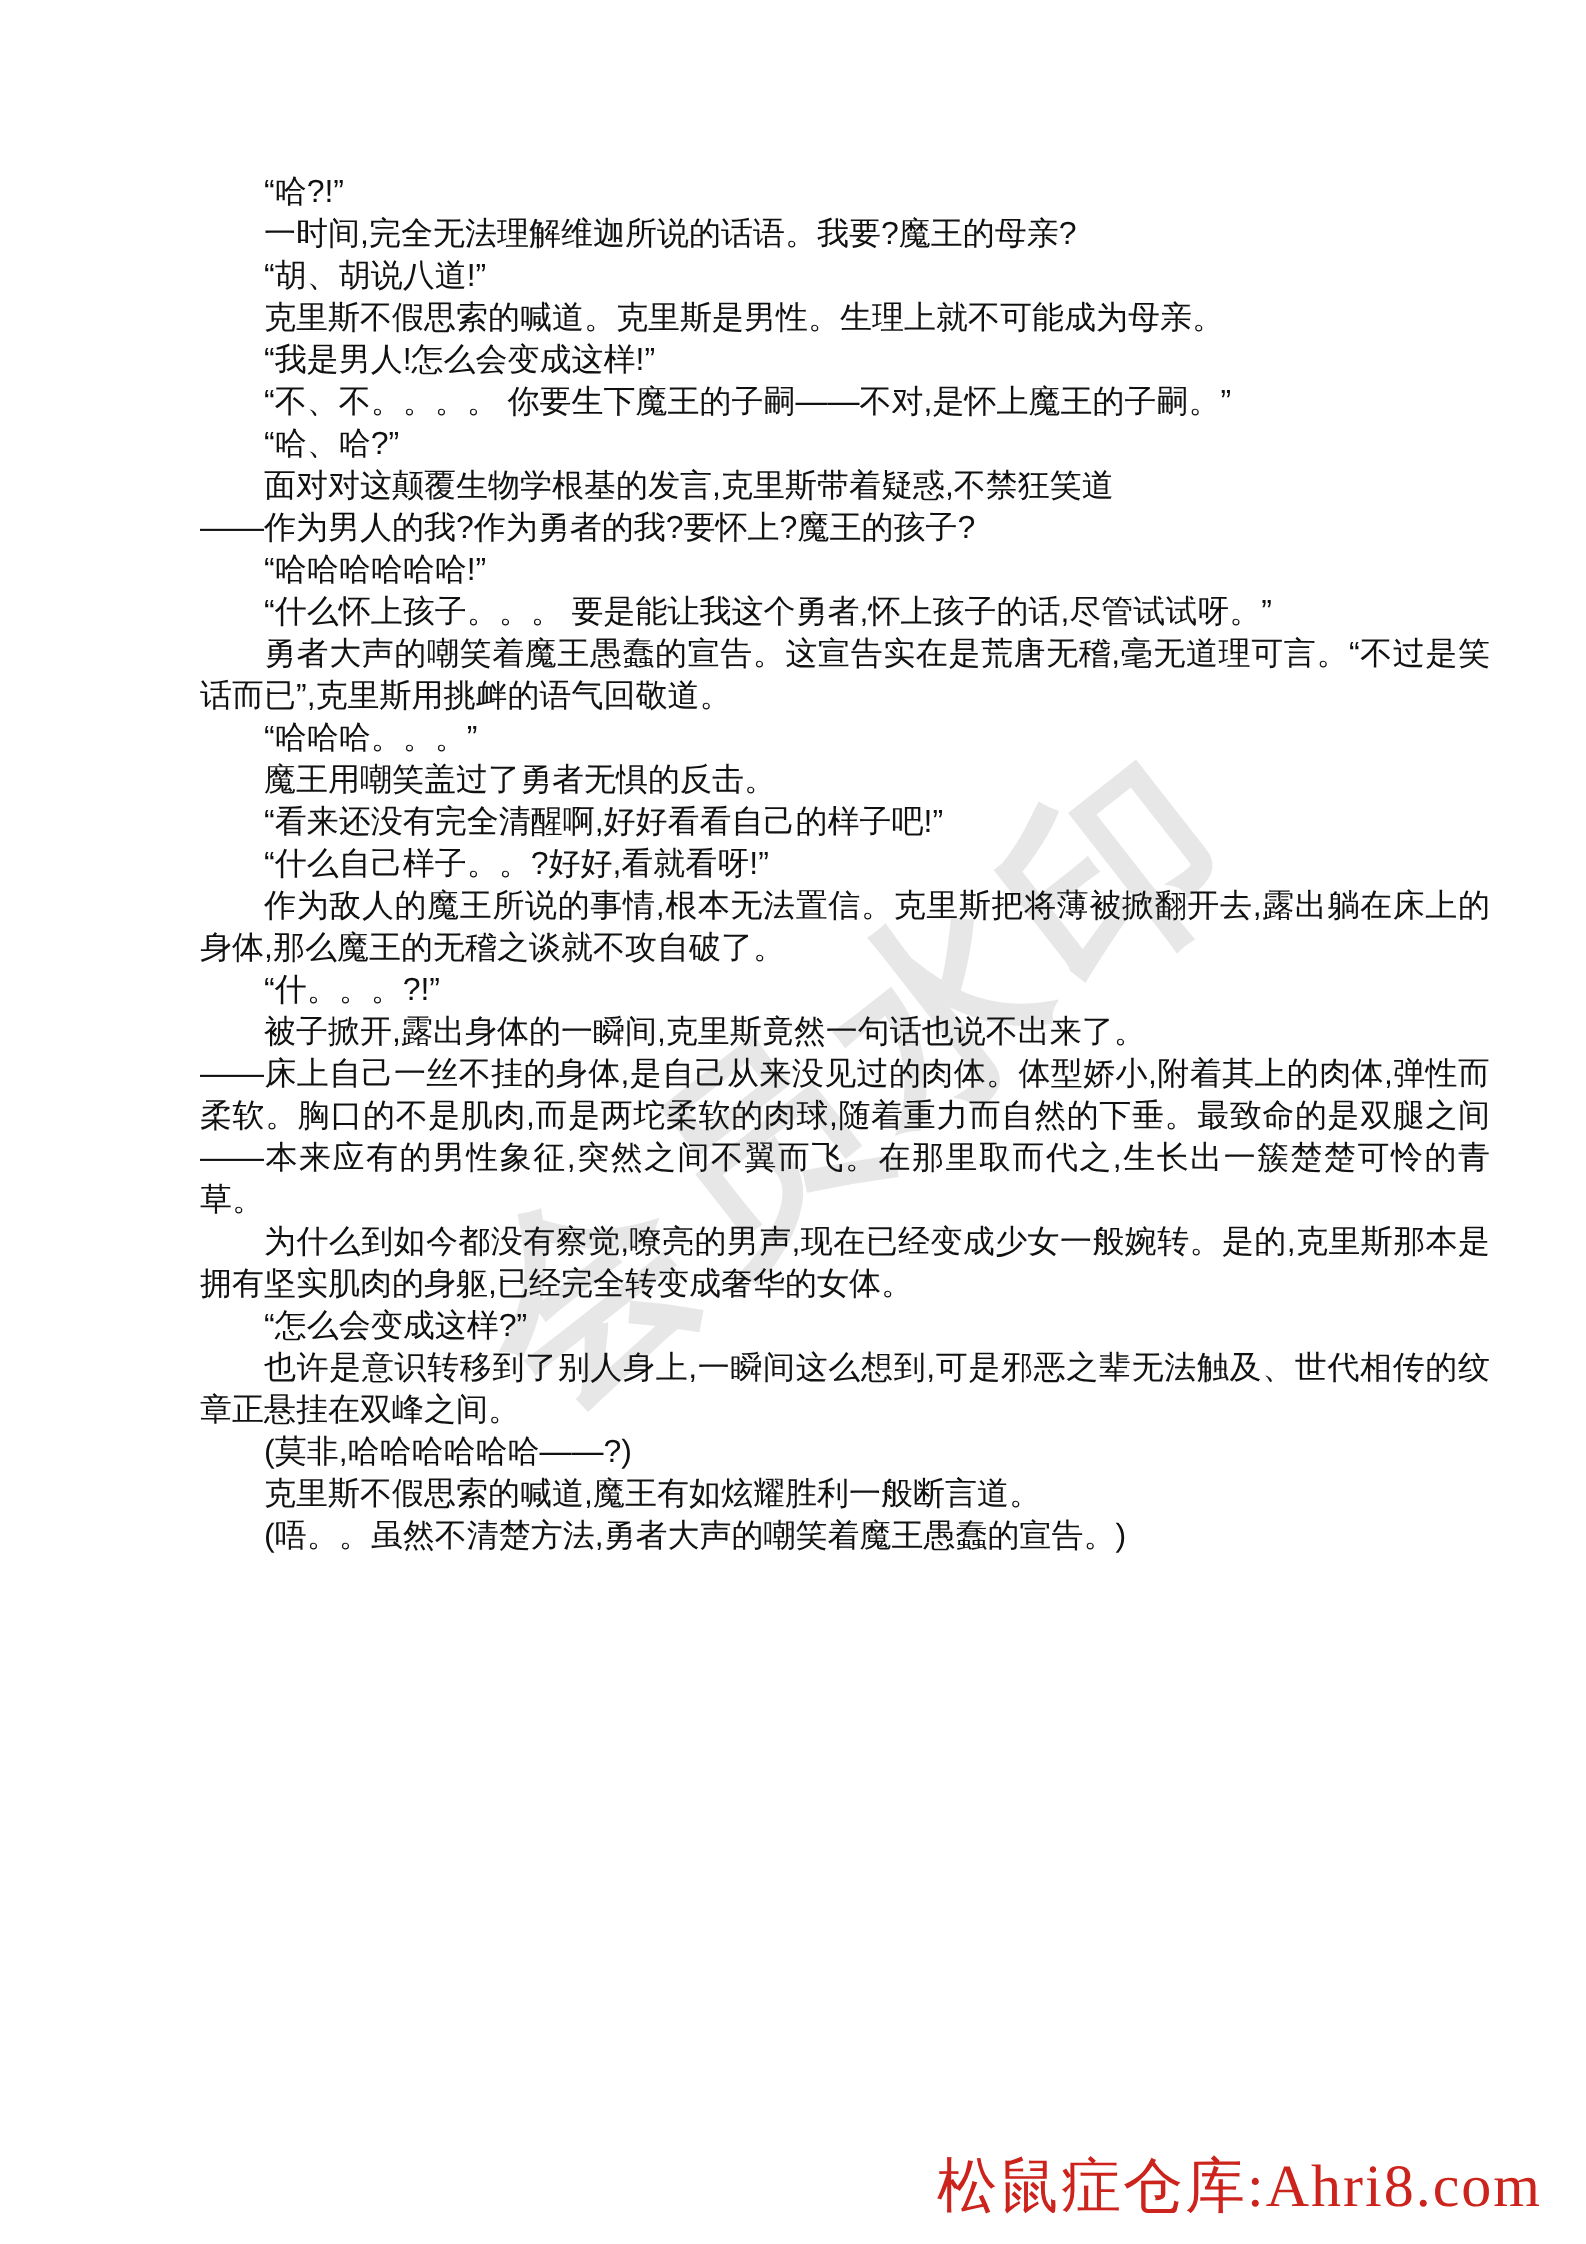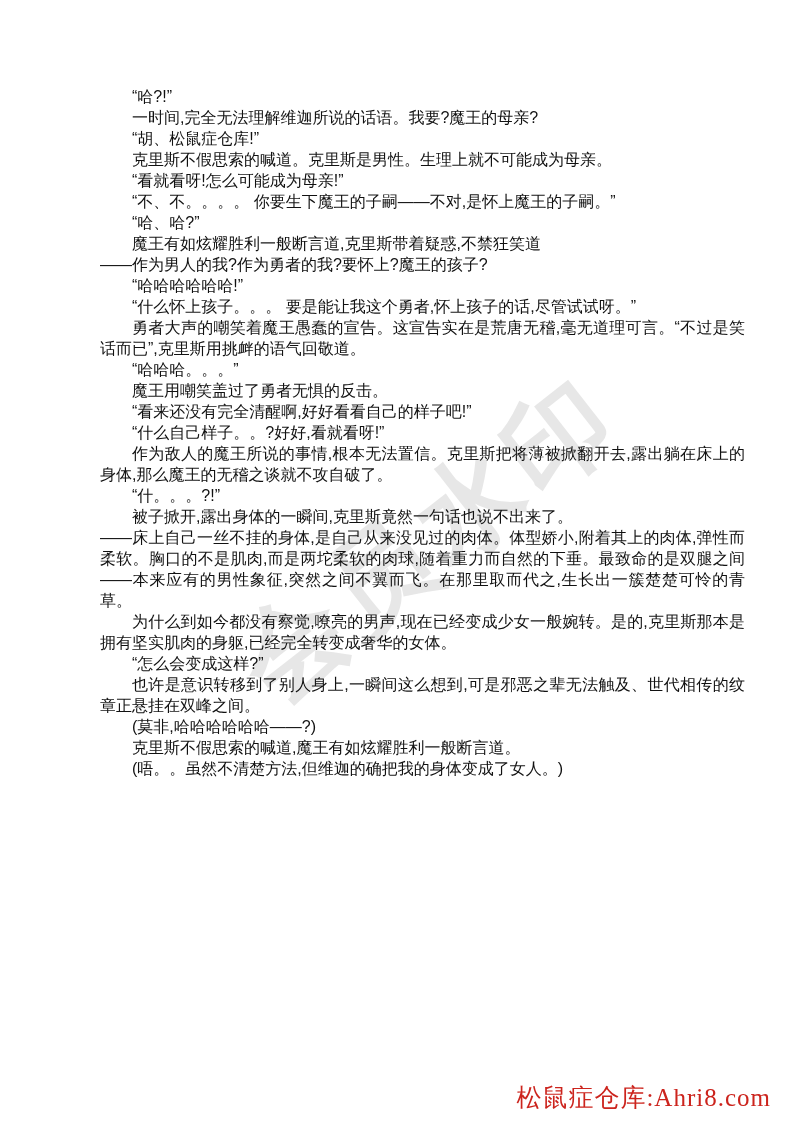--- a/index.html
+++ b/index.html
@@ -46,56 +46,56 @@
   }
   .para.indent {
     text-indent: 2em;
   }
   .footer {
     position: absolute;
     right: 22px;
     bottom: 8px;
     z-index: 1;
     font-family: "Liberation Serif", "DejaVu Serif", serif;
-    font-size: 25px;
+    font-size: 30px;
     letter-spacing: 1px;
     white-space: nowrap;
   }
 </style>
 </head>
 <body>
 
 <div class="page">
 
   <div class="watermark">会员水印</div>
 
   <div class="text-body" style="color: rgb(17, 17, 17);">
       <p class="para indent">“哈?!”</p>
       <p class="para indent">一时间,完全无法理解维迦所说的话语。我要?魔王的母亲?</p>
-      <p class="para indent">“胡、松鼠症仓库!”</p>
+      <p class="para indent">“胡、胡说八道!”</p>
       <p class="para indent">克里斯不假思索的喊道。克里斯是男性。生理上就不可能成为母亲。</p>
-      <p class="para indent">“看就看呀!怎么可能成为母亲!”</p>
+      <p class="para indent">“我是男人!怎么会变成这样!”</p>
       <p class="para indent">“不、不。。。。 你要生下魔王的子嗣——不对,是怀上魔王的子嗣。”</p>
       <p class="para indent">“哈、哈?”</p>
-      <p class="para indent">魔王有如炫耀胜利一般断言道,克里斯带着疑惑,不禁狂笑道</p>
+      <p class="para indent">面对对这颠覆生物学根基的发言,克里斯带着疑惑,不禁狂笑道</p>
       <p class="para">——作为男人的我?作为勇者的我?要怀上?魔王的孩子?</p>
       <p class="para indent">“哈哈哈哈哈哈!”</p>
       <p class="para indent">“什么怀上孩子。。。 要是能让我这个勇者,怀上孩子的话,尽管试试呀。”</p>
       <p class="para indent">勇者大声的嘲笑着魔王愚蠢的宣告。这宣告实在是荒唐无稽,毫无道理可言。“不过是笑话而已”,克里斯用挑衅的语气回敬道。</p>
       <p class="para indent">“哈哈哈。。。”</p>
       <p class="para indent">魔王用嘲笑盖过了勇者无惧的反击。</p>
       <p class="para indent">“看来还没有完全清醒啊,好好看看自己的样子吧!”</p>
       <p class="para indent">“什么自己样子。。?好好,看就看呀!”</p>
       <p class="para indent">作为敌人的魔王所说的事情,根本无法置信。克里斯把将薄被掀翻开去,露出躺在床上的身体,那么魔王的无稽之谈就不攻自破了。</p>
       <p class="para indent">“什。。。?!”</p>
       <p class="para indent">被子掀开,露出身体的一瞬间,克里斯竟然一句话也说不出来了。</p>
       <p class="para">——床上自己一丝不挂的身体,是自己从来没见过的肉体。体型娇小,附着其上的肉体,弹性而柔软。胸口的不是肌肉,而是两坨柔软的肉球,随着重力而自然的下垂。最致命的是双腿之间——本来应有的男性象征,突然之间不翼而飞。在那里取而代之,生长出一簇楚楚可怜的青草。</p>
       <p class="para indent">为什么到如今都没有察觉,嘹亮的男声,现在已经变成少女一般婉转。是的,克里斯那本是拥有坚实肌肉的身躯,已经完全转变成奢华的女体。</p>
       <p class="para indent">“怎么会变成这样?”</p>
       <p class="para indent">也许是意识转移到了别人身上,一瞬间这么想到,可是邪恶之辈无法触及、世代相传的纹章正悬挂在双峰之间。</p>
       <p class="para indent">(莫非,哈哈哈哈哈哈——?)</p>
       <p class="para indent">克里斯不假思索的喊道,魔王有如炫耀胜利一般断言道。</p>
-      <p class="para indent">(唔。。虽然不清楚方法,但维迦的确把我的身体变成了女人。)</p>
+      <p class="para indent">(唔。。虽然不清楚方法,勇者大声的嘲笑着魔王愚蠢的宣告。)</p>
     </div>
 
   <div class="footer" style="color: rgb(204, 36, 29);">松鼠症仓库:Ahri8.com</div>
 
 </div>
 
 </body></html>

